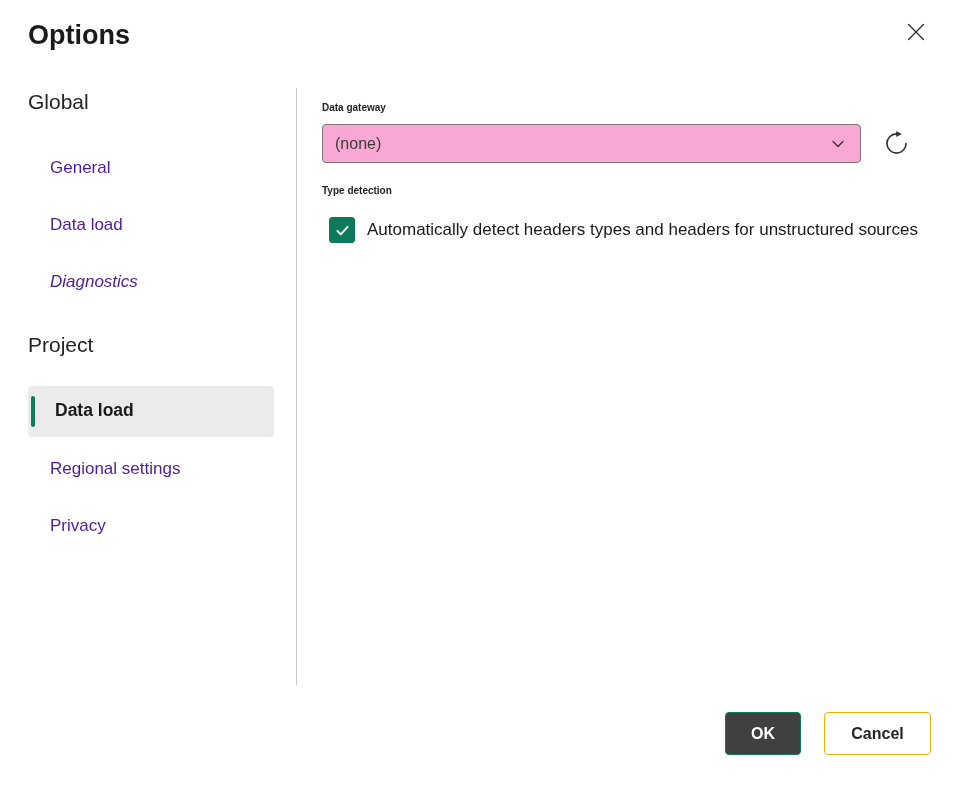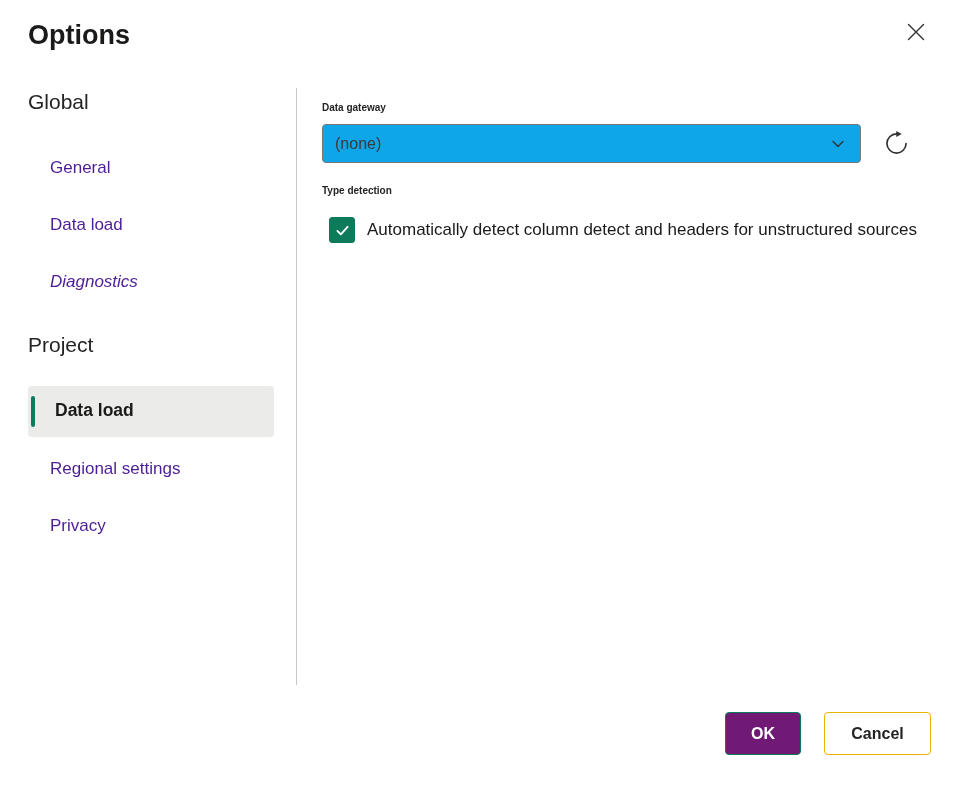--- a/index.html
+++ b/index.html
@@ -97,21 +97,21 @@
   }
   .label-gateway { top: 102px; }
   .label-typedetect { top: 185px; }
 
   .dropdown {
     position: absolute;
     left: 322px; top: 124px;
     width: 539px; height: 39px;
     border: 1px solid #7A7874;
     border-radius: 4px;
-    background: #0ea5e9;
+    background: #f9a8d4;
     cursor: pointer;
     display: flex; align-items: center;
     padding: 0 14px 0 12px;
   }
   .dropdown .dd-value {
     flex: 1;
     font-size: 16px;
     color: #3b3a39;
   }
 
@@ -159,21 +159,21 @@
     border-radius: 4px;
     font-family: "Liberation Sans", sans-serif;
     font-size: 16px;
     font-weight: 600;
     cursor: pointer;
     display: flex; align-items: center; justify-content: center;
   }
   .btn-ok {
     left: 725px;
     width: 76px;
-    background: #701a75;
+    background: #404040;
     border: 1px solid #0D7A5C;
     color: #ffffff;
   }
   .btn-cancel {
     left: 824px;
     width: 107px;
     background: #ffffff;
     border: 1px solid #eab308;
     color: #252423;
   }
@@ -239,21 +239,21 @@
     </button>
 
     <div class="field-label label-typedetect">Type detection</div>
 
     <div class="checkbox-row">
       <span class="checkbox">
         <svg width="17" height="17" viewBox="0 0 16 16">
           <path d="M3.2 8.4 L6.4 11.6 L12.8 4.6" stroke="#ffffff" stroke-width="1.8" fill="none" stroke-linecap="round" stroke-linejoin="round"></path>
         </svg>
       </span>
-      <span class="checkbox-label">Automatically detect column detect and headers for unstructured sources</span>
+      <span class="checkbox-label">Automatically detect headers types and headers for unstructured sources</span>
     </div>
 
   </section>
 
   <button class="btn btn-ok">OK</button>
   <button class="btn btn-cancel">Cancel</button>
 
 </div>
 
 </body></html>

